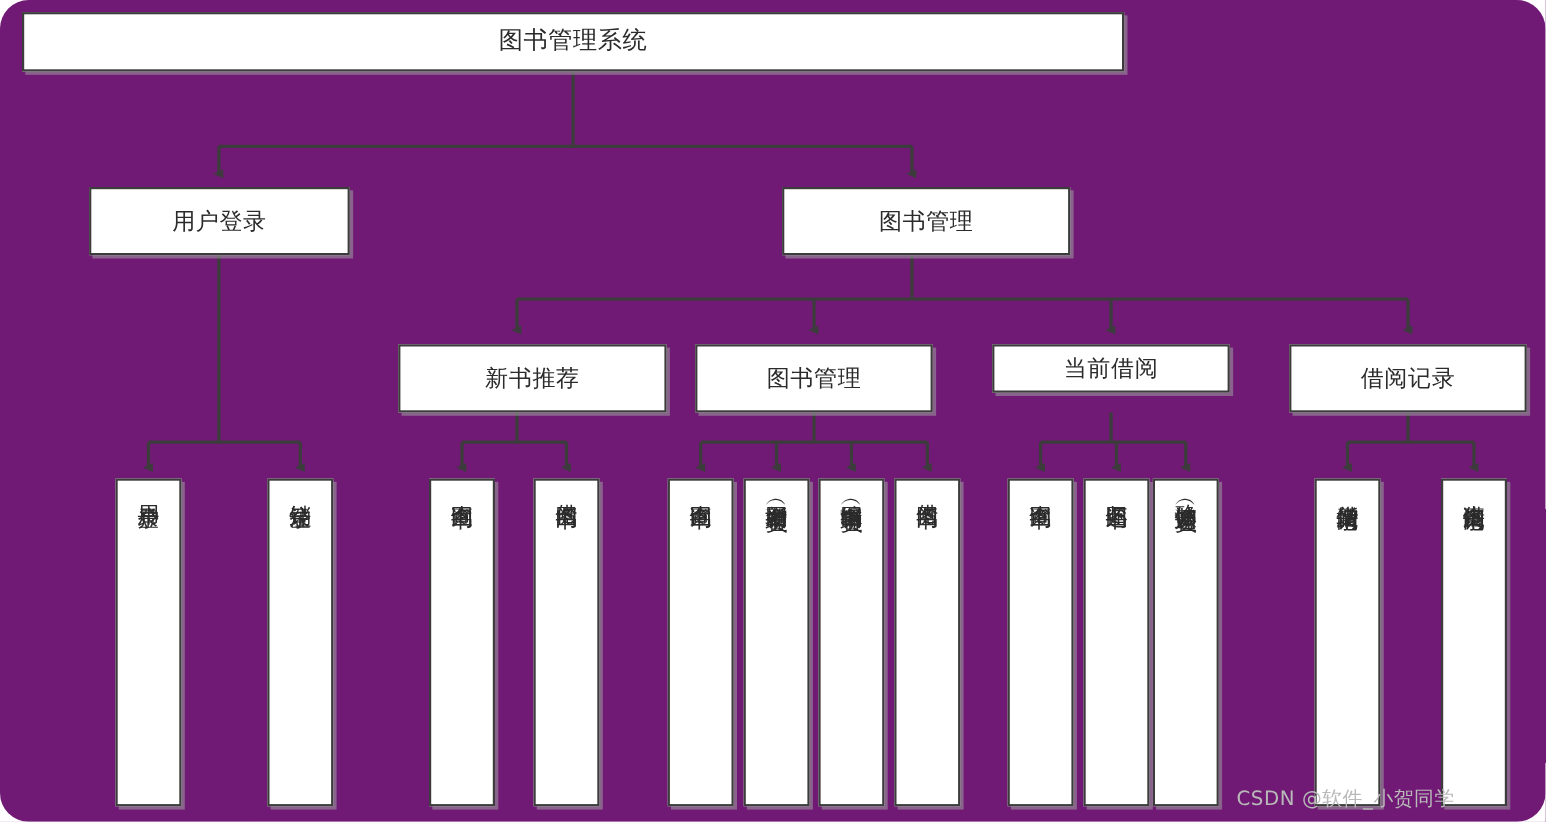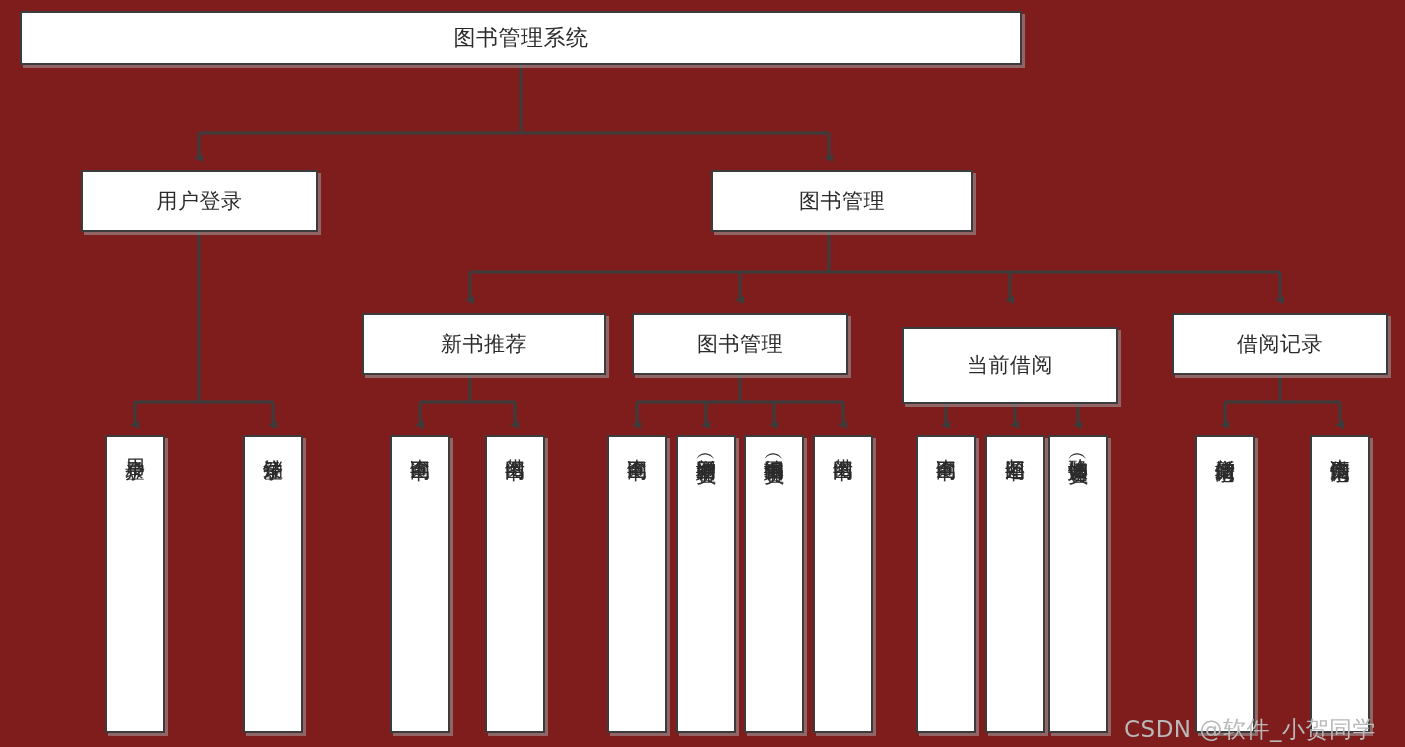--- a/index.html
+++ b/index.html
@@ -4,23 +4,24 @@
 <style>
   html, body {
     margin: 0;
     padding: 0;
     background: #ffffff;
   }
   #canvas {
     position: relative;
     width: 1405px;
     height: 747px;
-    background: #7f1d1d;
+    background: #701a75;
     font-family: "DejaVu Sans", "Liberation Sans", sans-serif;
     overflow: hidden;
+    border-radius: 26px;
   }
   .node {
     position: absolute;
     box-sizing: border-box;
     border: 2px solid #3c3c3c;
     background: #ffffff;
     box-shadow: 3px 3px 0 0 rgba(160,160,160,0.55);
     display: flex;
     align-items: center;
     justify-content: center;
@@ -56,21 +57,21 @@
     left: 0;
     top: 0;
     width: 1405px;
     height: 747px;
     pointer-events: none;
   }
   .watermark {
     position: absolute;
     left: 1124px;
     top: 714px;
-    font-size: 23px;
+    font-size: 18px;
     color: #b9b9b9;
     letter-spacing: 0.5px;
     white-space: nowrap;
   }
 </style>
 </head>
 <body>
 
 <div id="canvas">
 
@@ -134,21 +135,21 @@
   <div class="node h" style="left:711px; top:170px; width:262px; height:62px;">
     <span class="label">图书管理</span>
   </div>
 
   <div class="node h" style="left:362px; top:313px; width:244px; height:62px;">
     <span class="label">新书推荐</span>
   </div>
   <div class="node h" style="left:632px; top:313px; width:216px; height:62px;">
     <span class="label">图书管理</span>
   </div>
-  <div class="node h" style="left:902px; top:327px; width:216px; height:77px;">
+  <div class="node h" style="left:902px; top:313px; width:216px; height:44px;">
     <span class="label">当前借阅</span>
   </div>
   <div class="node h" style="left:1172px; top:313px; width:216px; height:62px;">
     <span class="label">借阅记录</span>
   </div>
 
   <div class="node v" style="left:105px; top:435px; width:60px; height:298px;">
     <span class="label">用户登录</span>
   </div>
   <div class="node v" style="left:243px; top:435px; width:60px; height:298px;">

